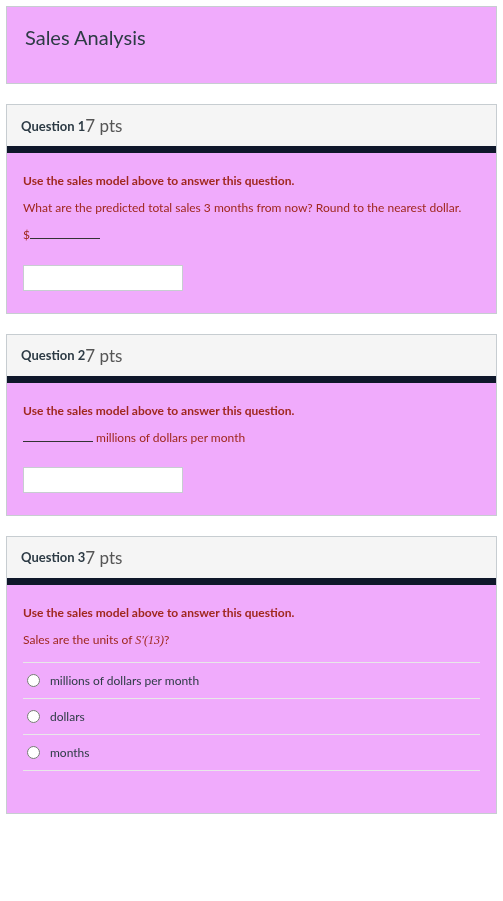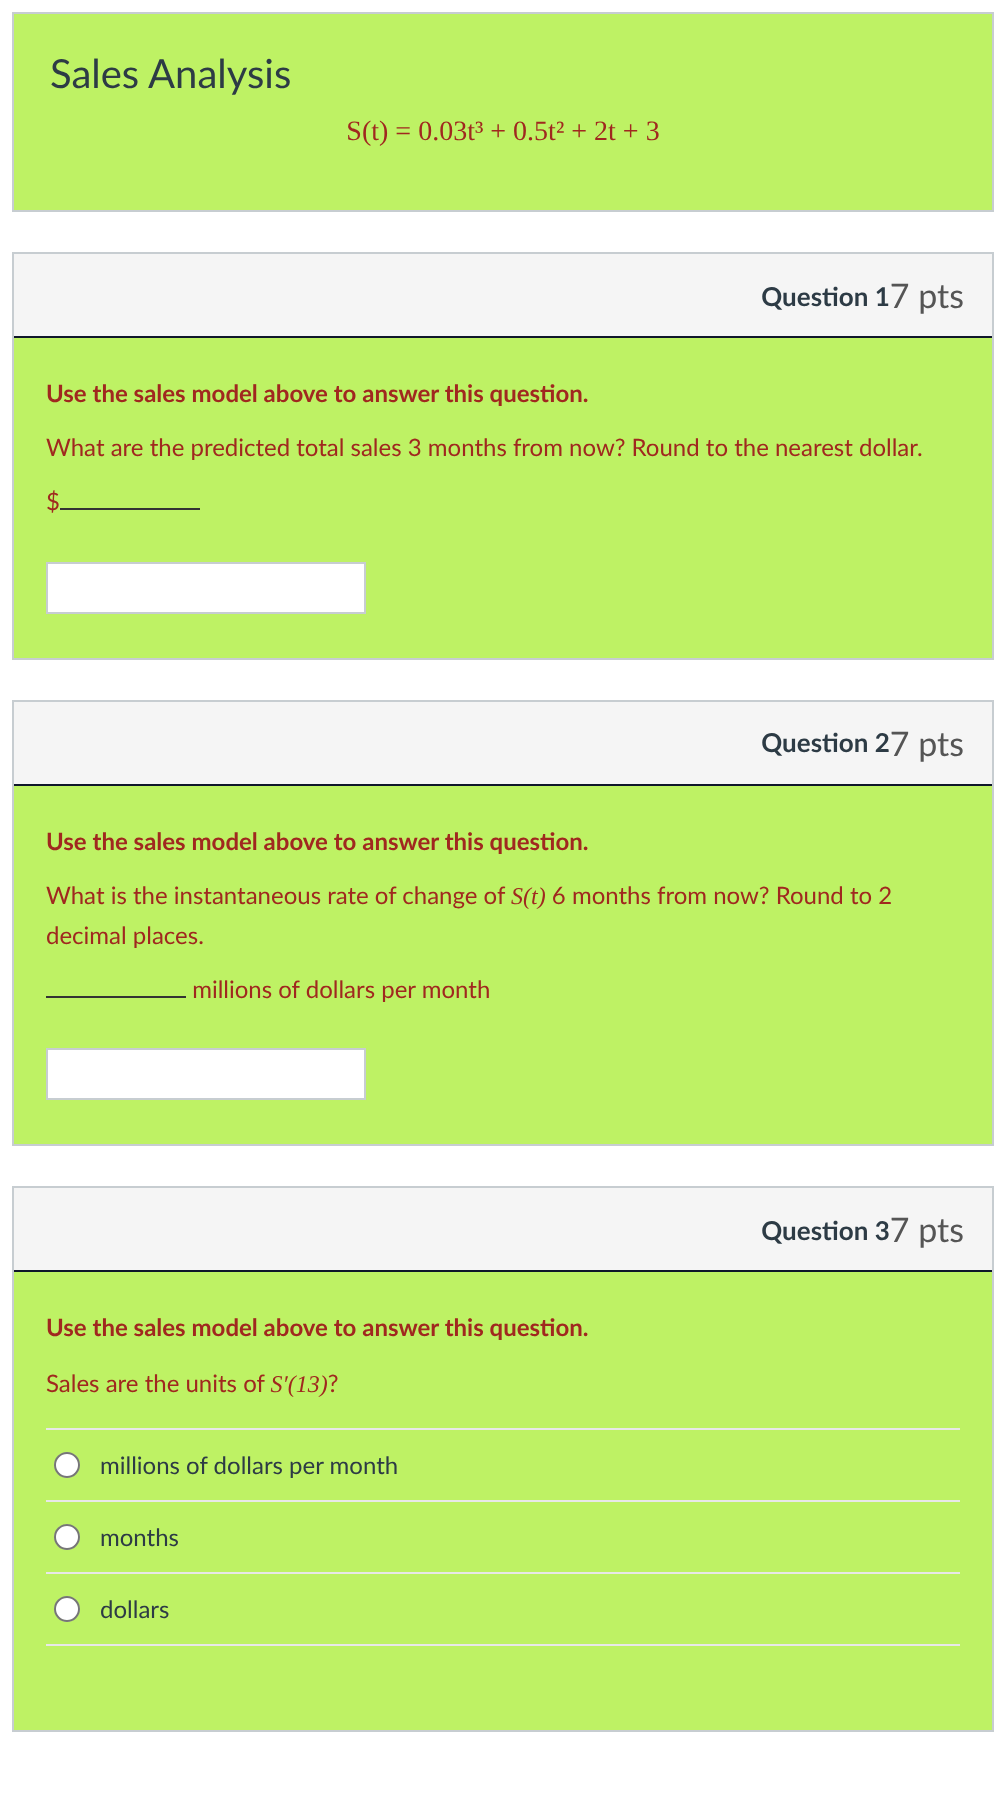--- a/index.html
+++ b/index.html
@@ -8,21 +8,21 @@
     padding: 6px;
     font-family: "Lato", "Helvetica Neue", Arial, sans-serif;
     font-size: 12px;
     color: #2d3b45;
     background: #fff;
     width: 503px;
   }
   .card {
     border: 1px solid #c7cdd1;
     margin-bottom: 20px;
-    background: #bef264;
+    background: #f0abfc;
   }
   .intro-body {
     padding: 18px 18px 24px 18px;
   }
   .intro-title {
     font-size: 20px;
     margin: 0 0 10px 0;
     font-weight: 400;
     color: #2d3b45;
   }
@@ -33,24 +33,24 @@
   .red { color: #a0281f; }
   .formula {
     text-align: center;
     font-family: "Times New Roman", serif;
     color: #a0281f;
     margin: 6px 0;
     font-size: 14px;
   }
   .q-header {
     background: #f5f5f5;
-    border-bottom: 1px solid #0f172a;
+    border-bottom: 7px solid #0f172a;
     padding: 10px 14px;
     display: flex;
-    justify-content: flex-end;
+    justify-content: flex-start;
     align-items: center;
   }
   .q-title {
     font-weight: 700;
     font-size: 13px;
   }
   .q-pts {
     font-size: 17px;
     color: #555;
   }
@@ -96,21 +96,20 @@
   .option input[type=radio] {
     margin: 0;
   }
 </style>
 </head>
 <body>
 
 <div class="card">
   <div class="intro-body">
     <h2 class="intro-title">Sales Analysis</h2>
-    <div class="formula">S(t) = 0.03t³ + 0.5t² + 2t + 3</div>
   </div>
 </div>
 
 <div class="card">
   <div class="q-header">
     <span class="q-title">Question 1</span>
     <span class="q-pts">7 pts</span>
   </div>
   <div class="q-body">
     <p class="red bold">Use the sales model above to answer this question.</p>
@@ -123,23 +122,20 @@
 </div>
 
 <div class="card">
   <div class="q-header">
     <span class="q-title">Question 2</span>
     <span class="q-pts">7 pts</span>
   </div>
   <div class="q-body">
     <p class="red bold">Use the sales model above to answer this question.</p>
     <p class="red">
-      <span>What is the instantaneous rate of change of </span><span class="serif-it">S(t)</span><span> 6 months from now?  Round to 2 decimal places.</span>
-    </p>
-    <p class="red">
       <span class="blank"></span><span> millions of dollars per month</span>
     </p>
     <input type="text" class="ans-input" style="">
   </div>
 </div>
 
 <div class="card">
   <div class="q-header">
     <span class="q-title">Question 3</span>
     <span class="q-pts">7 pts</span>
@@ -149,25 +145,25 @@
     <p class="red">
       <span>Sales are the units of </span><span class="serif-it">S′(13)</span><span>?</span>
     </p>
     <div class="options">
       <label class="option">
         <input type="radio" name="q3" style="">
         <span>millions of dollars per month</span>
       </label>
       <label class="option">
         <input type="radio" name="q3" style="">
-        <span>months</span>
+        <span>dollars</span>
       </label>
       <label class="option">
         <input type="radio" name="q3" style="">
-        <span>dollars</span>
+        <span>months</span>
       </label>
       <label class="option">
         
         
       </label>
 
     </div>
   </div>
 </div>
 

